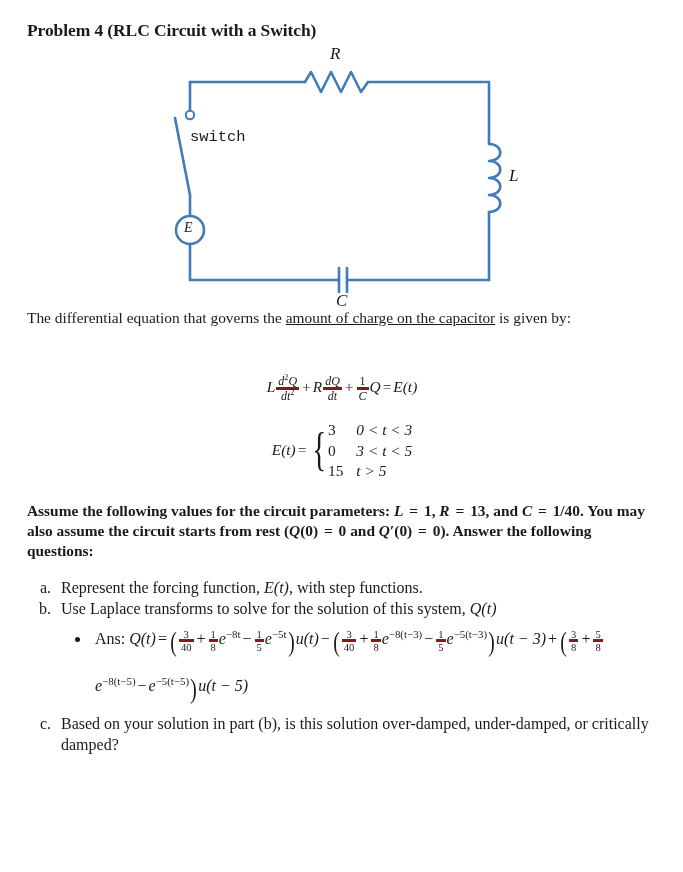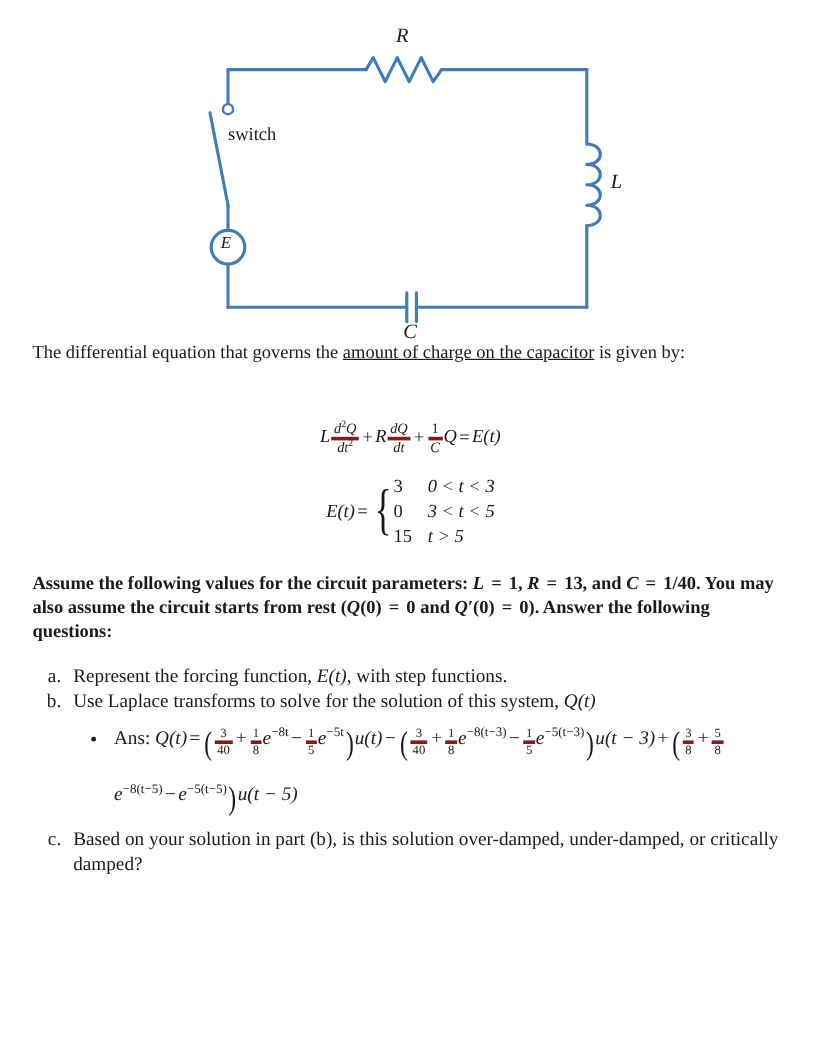--- a/index.html
+++ b/index.html
@@ -148,20 +148,21 @@
   }
   .ansline { line-height: 1.55; }
   .ansline.tall { line-height: 1.72; }
 </style>
 </head>
 <body>
 
 <div class="page">
 <div class="content">
 
+  <h1 class="problem-title">Problem 4 (RLC Circuit with a Switch)</h1>
 
 
   <div class="circuit-wrap">
     <svg class="circuit-svg" width="683" height="270" viewBox="0 0 683 270" xmlns="http://www.w3.org/2000/svg">
       <g fill="none" stroke="#3f7cb8" stroke-width="2.6" stroke-linecap="round" stroke-linejoin="round">
 
         <path d="M163 38 L278 38"></path>
 
         <path d="M278 38 L284 28 L294 48 L304 28 L314 48 L324 28 L334 48 L341 38"></path>
 
@@ -191,21 +192,21 @@
         <path d="M462 168 L462 236"></path>
 
         <circle cx="163" cy="71" r="4.2" fill="#ffffff" stroke="#3f7cb8" stroke-width="2"></circle>
       </g>
     </svg>
 
     <div style="position:absolute; left:303px; top:0px; font-size:17px; font-style:italic;">R</div>
     <div style="position:absolute; left:482px; top:122px; font-size:17px; font-style:italic;">L</div>
     <div style="position:absolute; left:309px; top:247px; font-size:17px; font-style:italic;">C</div>
     <div style="position:absolute; left:157px; top:176px; font-size:14px; font-style:italic;">E</div>
-    <div style="position:absolute; left:163px; top:84px; font-size:15.4px;">switch</div>
+    <div style="position:absolute; left:163px; top:84px; font-size:15.4px;font-family:Liberation Mono, monospace;">switch</div>
   </div>
 
   <p class="para" style="margin-top:-6px;">
     <span>The differential equation that governs the </span><span class="u">amount of charge on the capacitor</span><span> is given by:</span>
   </p>
 
   <div class="display-eq" style="margin-top:22px;">
     <span class="mi">L</span><span class="frac big">
       <span class="num"><span class="mi">d</span><sup class="exp mn">2</sup><span class="mi">Q</span></span>
       <span class="den"><span class="mi">dt</span><sup class="exp mn">2</sup></span>

